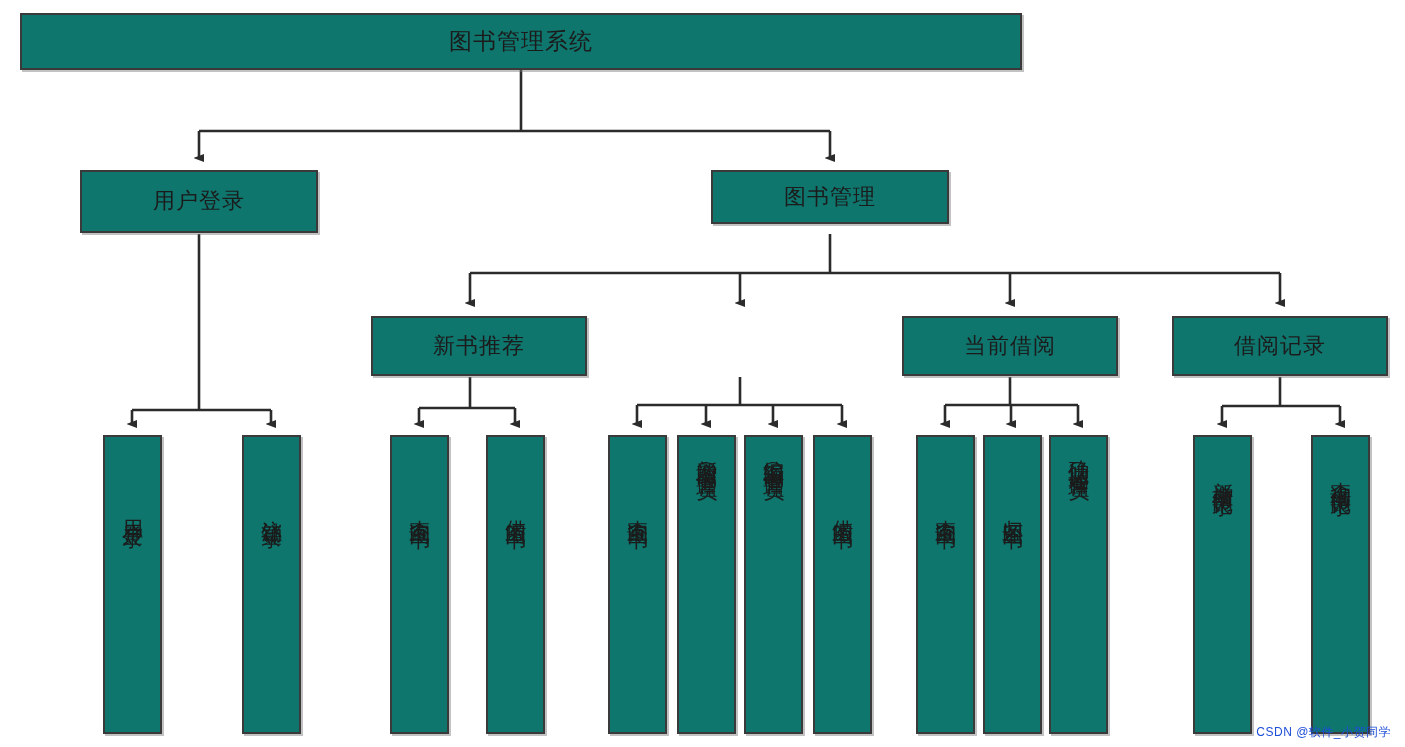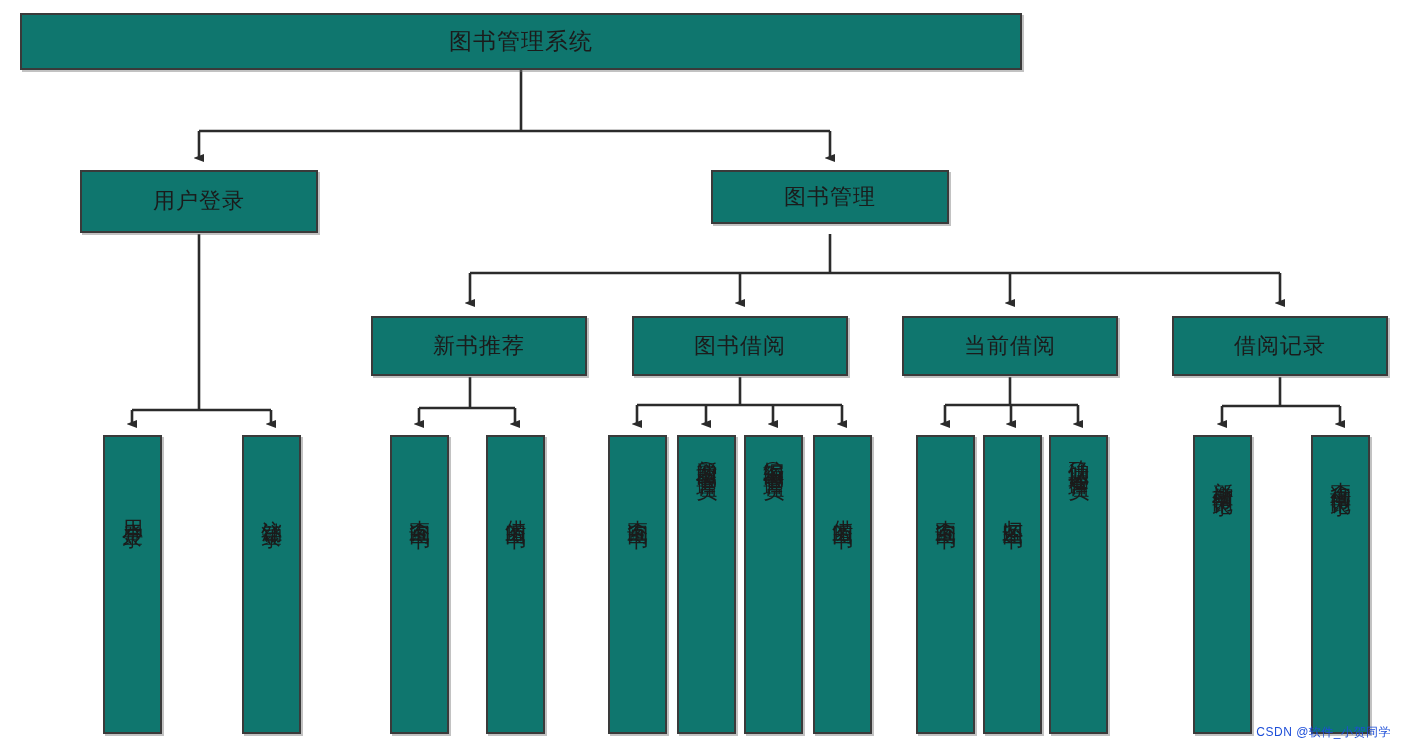--- a/index.html
+++ b/index.html
@@ -153,23 +153,20 @@
   </div>
 
   <div class="node horiz" style="left:711px; top:170px; width:238px; height:54px;">
     <span class="node-label">图书管理</span>
   </div>
 
   <div class="node horiz" style="left:362px; top:316px; width:216px; height:60px;margin-left:9px;">
     <span class="node-label">新书推荐</span>
   </div>
 
-  <div class="node horiz" style="left:632px; top:316px; width:216px; height:60px;">
-    <span class="node-label">图书借阅</span>
-  </div>
 
   <div class="node horiz" style="left:902px; top:316px; width:216px; height:60px;">
     <span class="node-label">当前借阅</span>
   </div>
 
   <div class="node horiz" style="left:1172px; top:316px; width:216px; height:60px;">
     <span class="node-label">借阅记录</span>
   </div>
 
   <div class="node vert short" style="left:103px; top:435px; width:59px; height:299px;">

